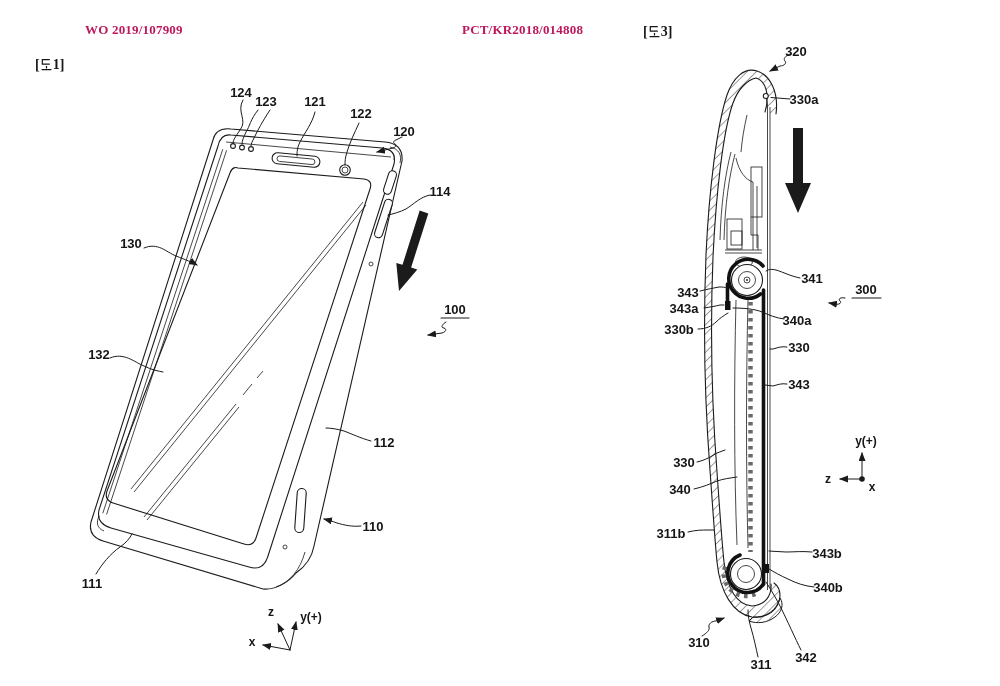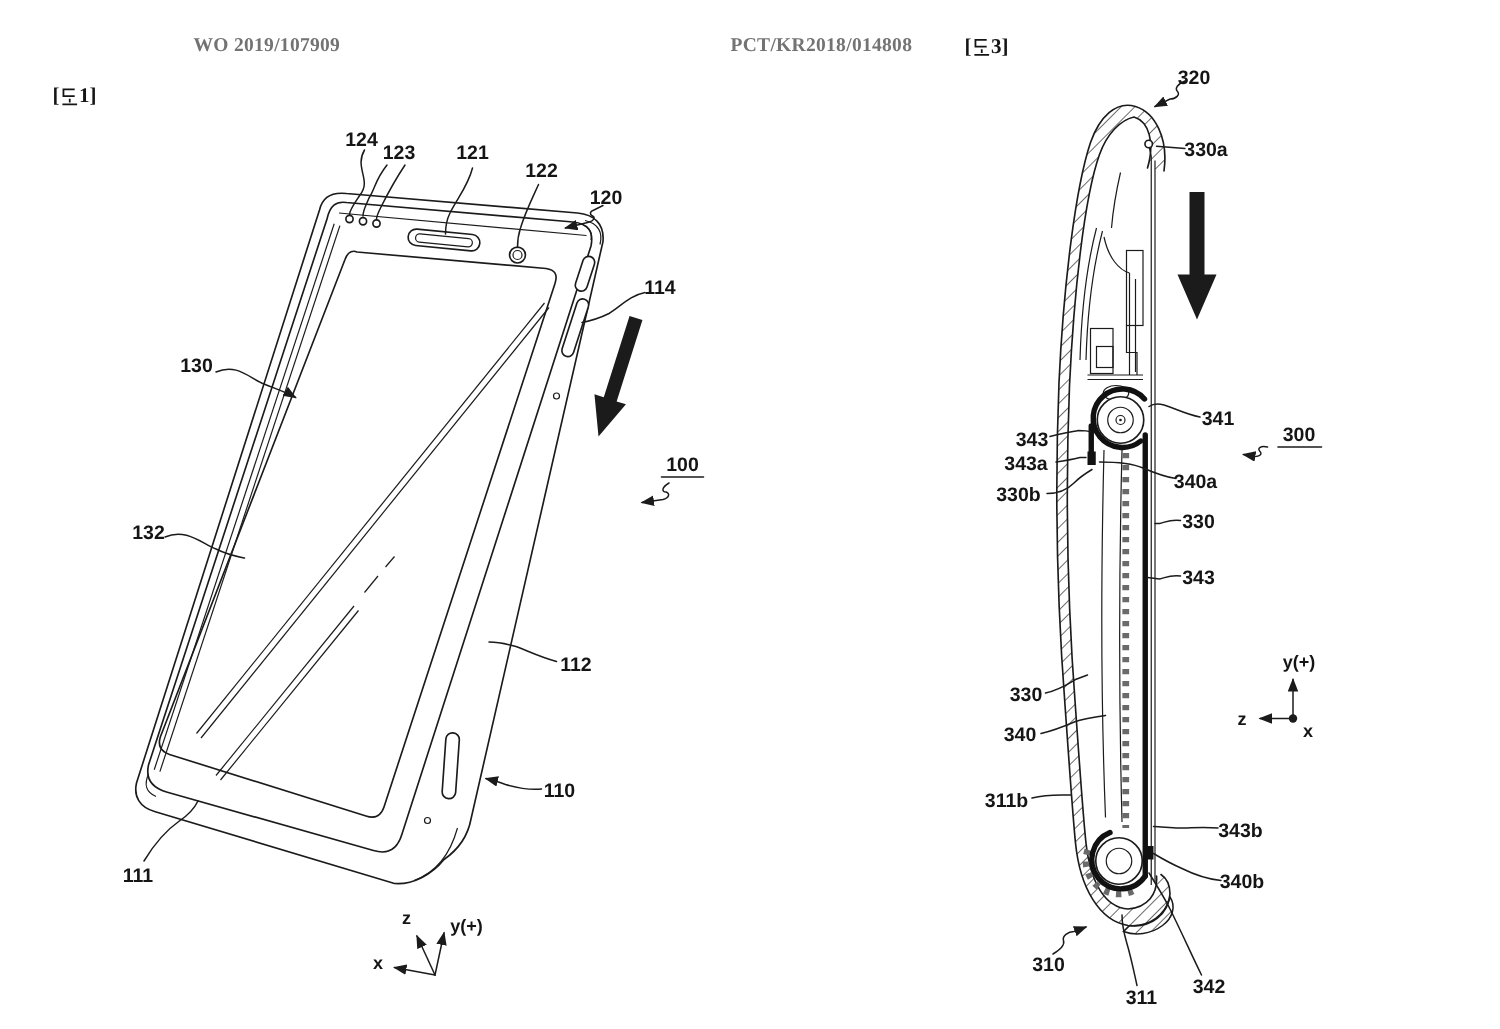--- a/index.html
+++ b/index.html
@@ -1,21 +1,21 @@
 <!DOCTYPE html>
 <html><head>
 <meta charset="utf-8">
 <style>
   html,body{margin:0;padding:0;background:#fff;}
   .page{position:relative;width:1000px;height:686px;background:#ffffff;overflow:hidden;
         font-family:"Liberation Sans",sans-serif;color:#111;}
   .hdr{position:absolute;font-family:"Liberation Serif",serif;font-weight:bold;
-       font-size:13px;letter-spacing:.2px;color:#737373;margin-left:44px;}
+       font-size:13px;letter-spacing:.2px;color:#be185d;}
   .hdr-left{left:85px;top:22px;}
-  .hdr-right{left:443px;top:22px;}
+  .hdr-right{left:462px;top:22px;}
   .fig-tag{position:absolute;display:flex;align-items:center;gap:0px;
            font-family:"Liberation Serif",serif;font-size:14px;font-weight:600;color:#151515;}
   .fig-tag-1{left:35px;top:57px;}
   .fig-tag-3{left:643px;top:24px;}
   .do-glyph{display:inline-block;margin:0 1px;}
   svg.art{position:absolute;left:0;top:0;}
   svg text{font-family:"Liberation Sans",sans-serif;font-weight:bold;font-size:13px;fill:#151515;}
   svg text.ax{font-size:12px;}
   .ln{stroke:#1b1b1b;fill:none;stroke-width:1.1;stroke-linecap:round;stroke-linejoin:round;}
   .thin{stroke:#1b1b1b;fill:none;stroke-width:0.8;}

